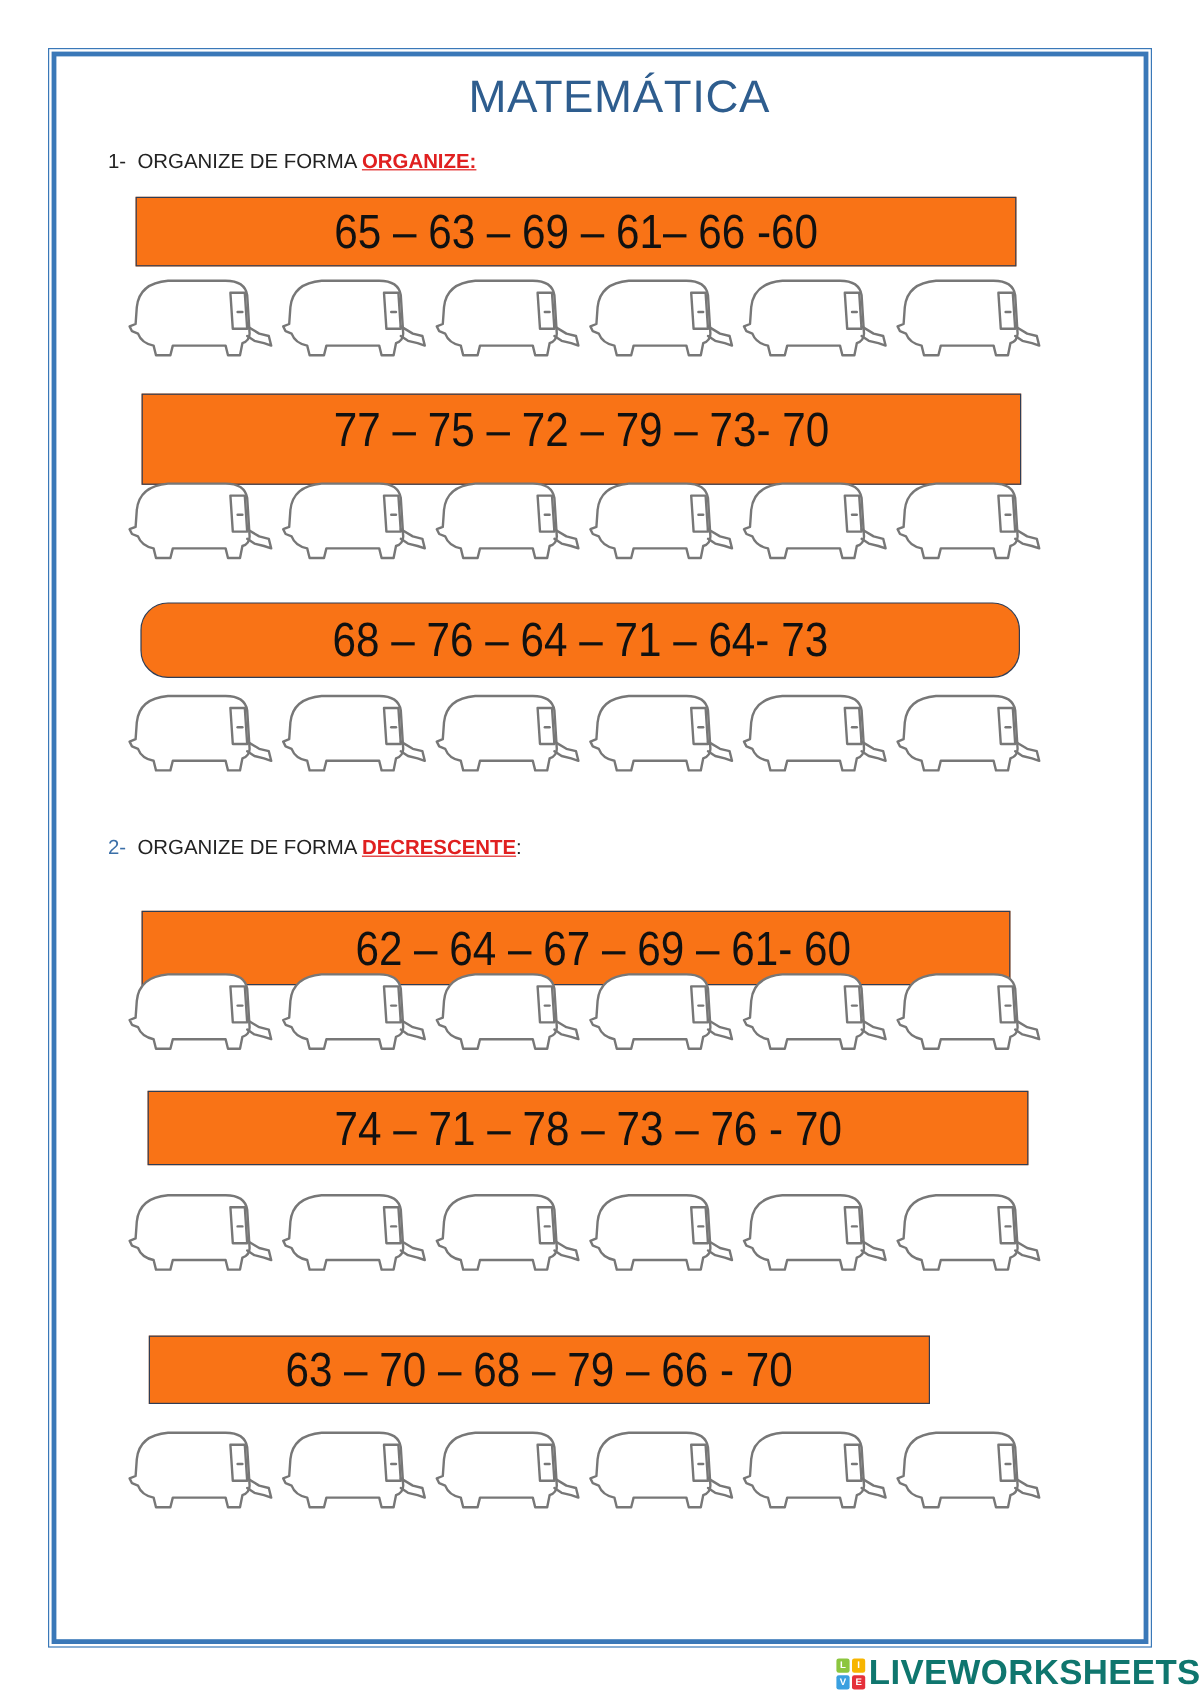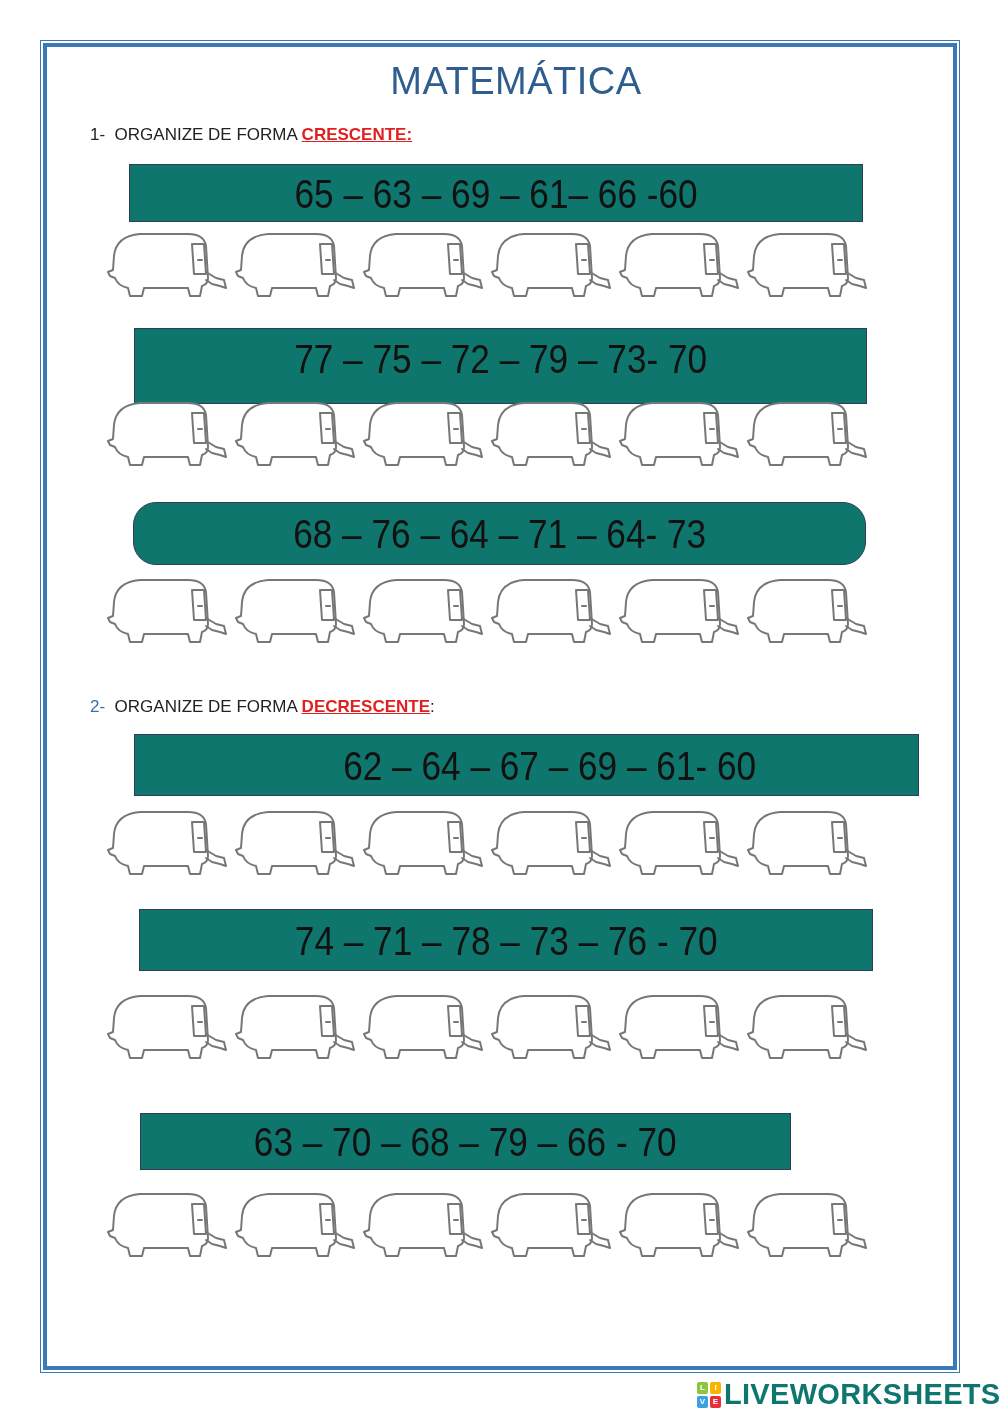--- a/index.html
+++ b/index.html
@@ -4,21 +4,21 @@
 <style>
   html,body{margin:0;padding:0;}
   body{width:1000px;height:1413px;background:#ffffff;position:relative;overflow:hidden;font-family:"Liberation Sans",sans-serif;}
   .frame{position:absolute;left:40px;top:40px;width:920px;height:1333px;box-sizing:border-box;border:1px solid #3a78b8;}
   .frame-inner{position:absolute;left:2px;top:2px;right:2px;bottom:2px;border:4px solid #3a78b8;}
   .title{position:absolute;left:16px;width:1000px;top:60px;text-align:center;font-size:38px;color:#2e5d8e;letter-spacing:0.5px;}
   .instr{position:absolute;left:90px;font-size:17px;color:#222;}
   .instr .num{color:#222;}
   .instr .num.blue{color:#3b6fa8;}
   .instr .kw{color:#e02020;font-weight:bold;text-decoration:underline;}
-  .box{position:absolute;background:#0f766e;border:1px solid #2f3d55;box-sizing:border-box;text-align:center;font-family:"Liberation Sans Narrow","Liberation Sans",sans-serif;color:#111;font-size:40px;margin-left:16px;}
+  .box{position:absolute;background:#f97316;border:1px solid #2f3d55;box-sizing:border-box;text-align:center;font-family:"Liberation Sans Narrow","Liberation Sans",sans-serif;color:#111;font-size:40px;}
   .box span{display:inline-block;transform:scaleX(0.88);}
   .row{position:absolute;left:100px;width:790px;height:80px;display:flex;}
   .ele{width:130px;height:80px;margin-right:-2px;}
   .logo{position:absolute;left:697px;top:1378px;display:flex;align-items:center;}
   .logo-grid{display:grid;grid-template-columns:11px 11px;grid-template-rows:12px 12px;gap:2px;margin-right:3px;}
   .logo-grid div{font-size:8px;color:#fff;font-weight:bold;text-align:center;line-height:12px;border-radius:2px;}
   .logo-text{font-size:29px;font-weight:bold;color:#0f766e;letter-spacing:0.3px;}
 </style>
 </head>
 <body>
@@ -37,21 +37,21 @@
 </svg>
 
 <div class="frame">
     <div class="frame-inner"></div>
   </div>
 
 <div class="title">MATEMÁTICA</div>
 
 <div class="instr" style="top:125px;">
   <span class="num">1-</span>&nbsp;
-  <span>ORGANIZE DE FORMA </span><span class="kw">CRESCENTE:</span><span></span>
+  <span>ORGANIZE DE FORMA </span><span class="kw">ORGANIZE:</span><span></span>
 </div>
 
 <div class="box" style="left:113px;top:164px;width:734px;height:58px;line-height:58px;"><span>65 – 63 – 69 – 61– 66 -60</span></div>
 <div class="row" style="top:226px;">
   <svg class="ele">
       <use href="#elephant"></use>
     </svg>
   <svg class="ele">
       <use href="#elephant"></use>
     </svg>
@@ -111,21 +111,21 @@
   <svg class="ele">
       <use href="#elephant"></use>
     </svg>
 </div>
 
 <div class="instr" style="top:697px;">
   <span class="num blue">2-</span>&nbsp;
   <span>ORGANIZE DE FORMA </span><span class="kw">DECRESCENTE</span><span>:</span>
 </div>
 
-<div class="box" style="left:118px;top:734px;width:785px;height:62px;line-height:62px;padding-left:46px;"><span>62 – 64 – 67 – 69 – 61- 60</span></div>
+<div class="box" style="left:118px;top:759px;width:724px;height:62px;line-height:62px;padding-left:46px;"><span>62 – 64 – 67 – 69 – 61- 60</span></div>
 <div class="row" style="top:804px;">
   <svg class="ele">
       <use href="#elephant"></use>
     </svg>
   <svg class="ele">
       <use href="#elephant"></use>
     </svg>
   <svg class="ele">
       <use href="#elephant"></use>
     </svg>

